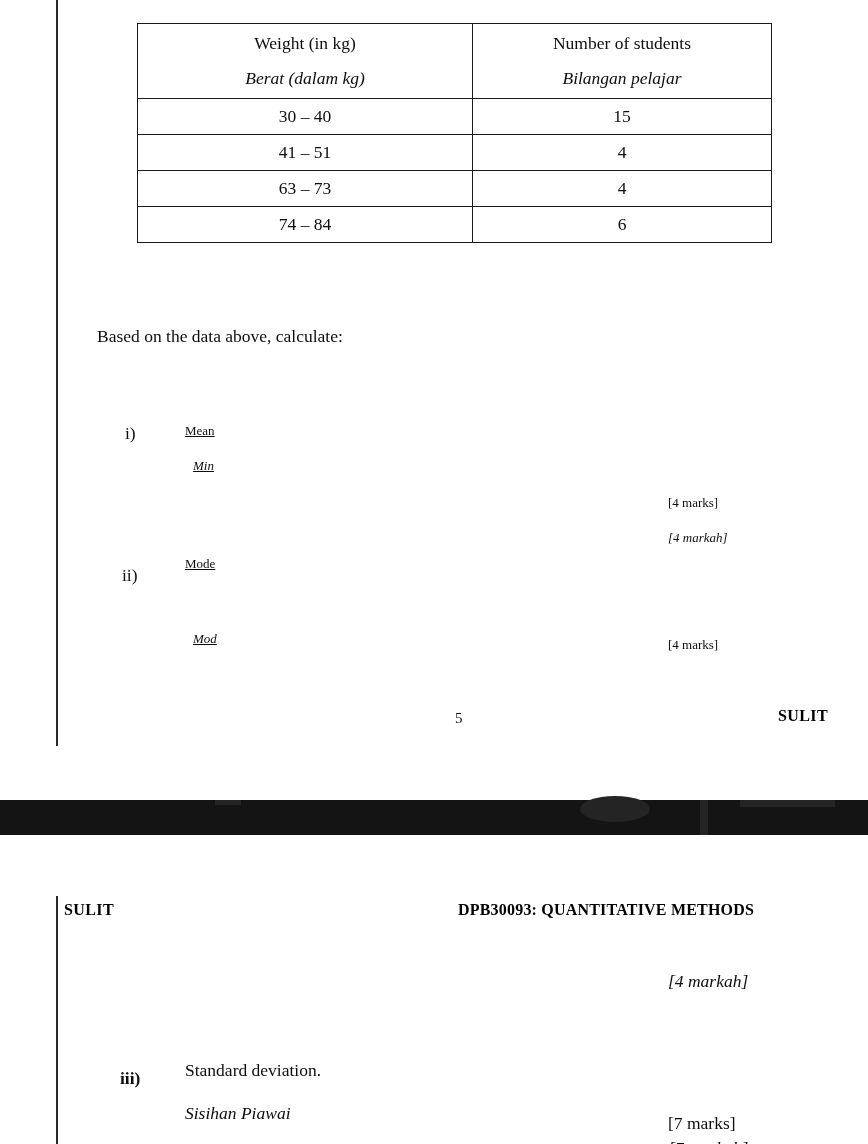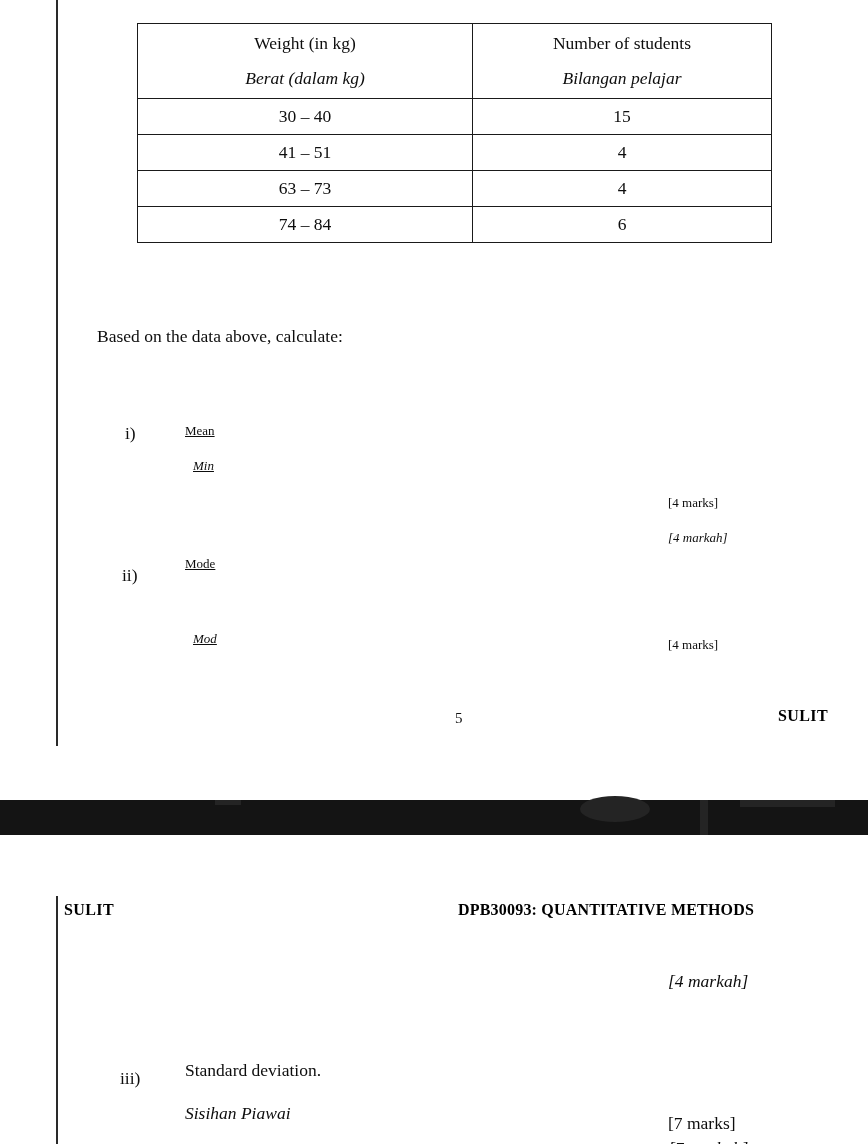--- a/index.html
+++ b/index.html
@@ -120,21 +120,21 @@
   
   .page-num { position: absolute; left: 455px; top: 710px; font-size: 15px; color: #111; }
   .footer-sulit { position: absolute; left: 778px; top: 707px; font-size: 16px; font-weight: bold; letter-spacing: 0.4px; color: #000; }
 
   
   .hdr-sulit { position: absolute; left: 64px; top: 66px; font-size: 16px; font-weight: bold; letter-spacing: 0.4px; color: #000; }
   .hdr-course { position: absolute; left: 458px; top: 66px; font-size: 16px; font-weight: bold; letter-spacing: 0.2px; color: #000; white-space: nowrap; font-family: Liberation Serif, serif; }
 
   .marks-ii-my  { position: absolute; left: 668px; top: 136px; font-size: 17.5px; font-style: italic; white-space: nowrap; color: #0d0d0d; }
 
-  .roman-iii  { position: absolute; left: 120px; top: 233px; font-size: 17.5px; color: #0d0d0d; }
+  .roman-iii  { position: absolute; left: 120px; top: 233px; font-size: 17.5px; color: #0d0d0d; font-weight: bold; }
   .label-iii  { position: absolute; left: 185px; top: 225px; font-size: 17.5px; white-space: nowrap; color: #0d0d0d; }
   .sub-iii    { position: absolute; left: 185px; top: 268px; font-size: 17.5px; font-style: italic; white-space: nowrap; color: #0d0d0d; }
 
   .marks-iii-en { position: absolute; left: 668px; top: 278px; font-size: 17.5px; white-space: nowrap; color: #0d0d0d; }
   .marks-iii-my { position: absolute; left: 668px; top: 303px; font-size: 17.5px; font-style: italic; white-space: nowrap; color: #0d0d0d; }
 </style>
 </head>
 <body>
 
 <div class="scan">

